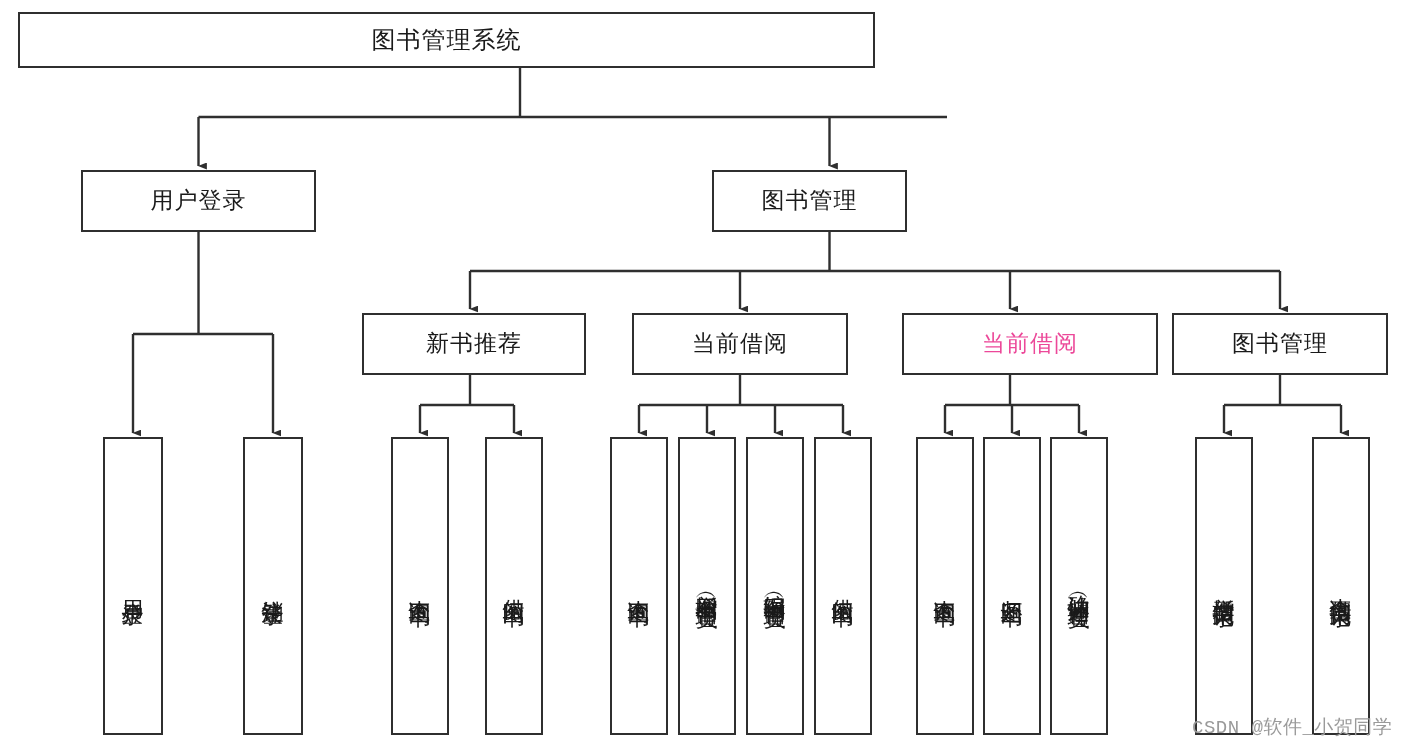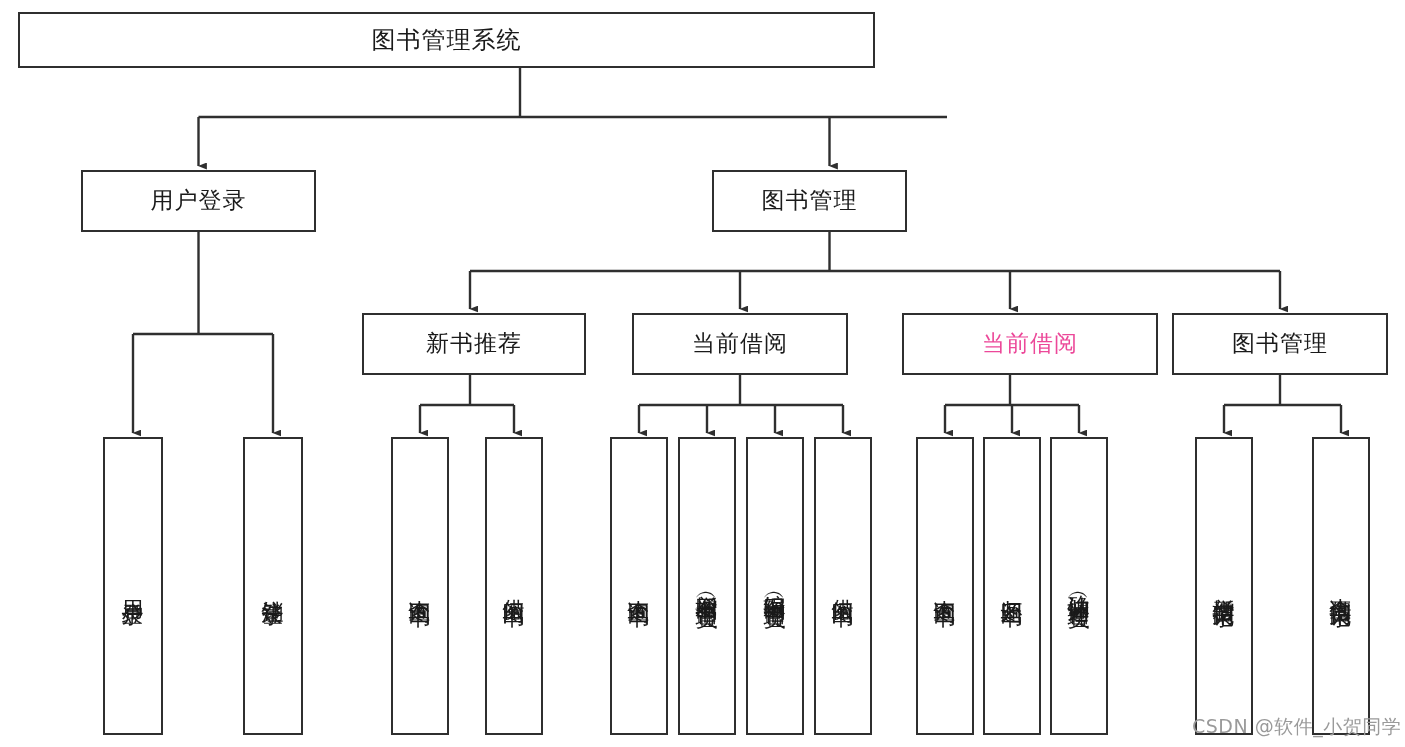--- a/index.html
+++ b/index.html
@@ -171,15 +171,15 @@
   <div class="node" style="left: 1050px; top: 437px; width: 58px; height: 298px; border-color: rgb(47, 47, 47); background: rgb(255, 255, 255); color: rgb(26, 26, 26);">
     <span class="node-v">确认归还（管理员）</span>
   </div>
   <div class="node" style="left: 1195px; top: 437px; width: 58px; height: 298px; border-color: rgb(47, 47, 47); background: rgb(255, 255, 255); color: rgb(26, 26, 26);">
     <span class="node-v">新增借阅记录</span>
   </div>
   <div class="node" style="left: 1312px; top: 437px; width: 58px; height: 298px; border-color: rgb(47, 47, 47); background: rgb(255, 255, 255); color: rgb(26, 26, 26);">
     <span class="node-v">查询借阅记录</span>
   </div>
 
-  <div class="watermark" style="left: 1192px; top: 714px; color: rgb(154, 154, 154);">CSDN @软件_小贺同学</div>
+  <div class="watermark" style="left: 1192px; top: 714px; color: rgb(154, 154, 154); font-family: Liberation Mono, monospace;">CSDN @软件_小贺同学</div>
 
 </div>
 
 </body></html>

